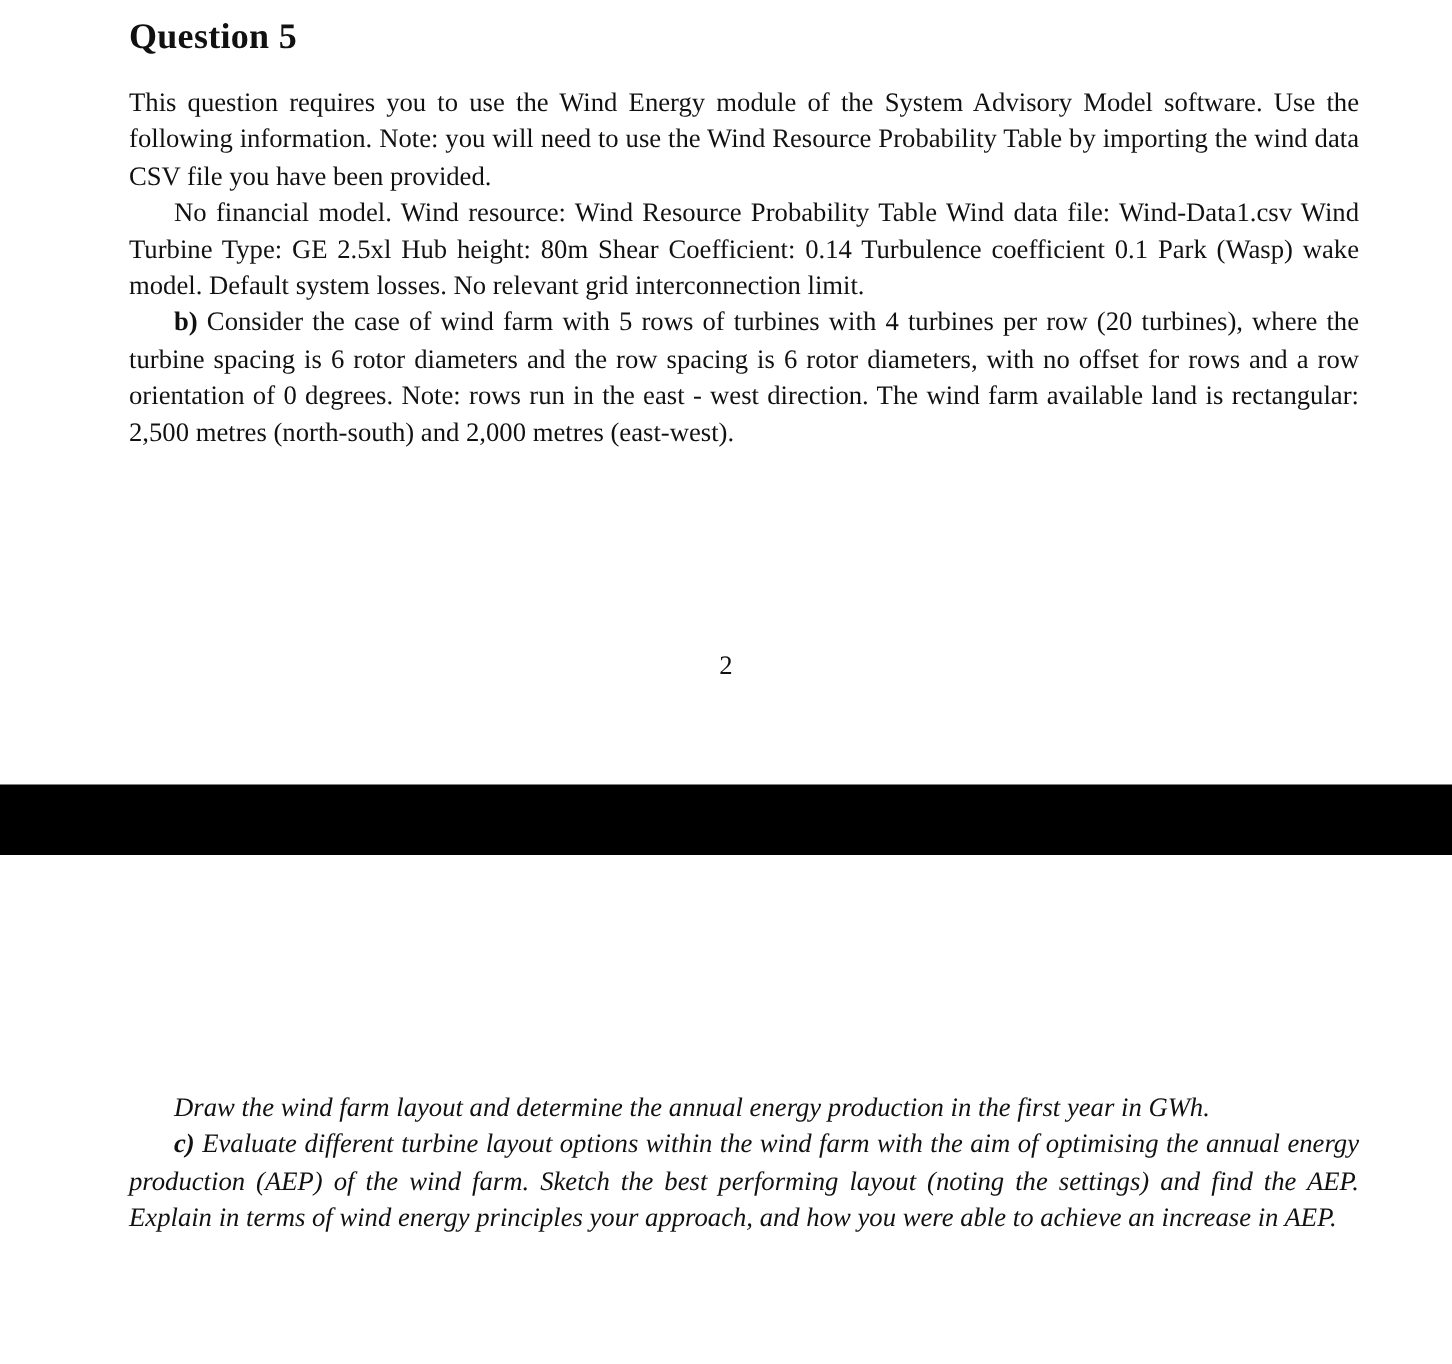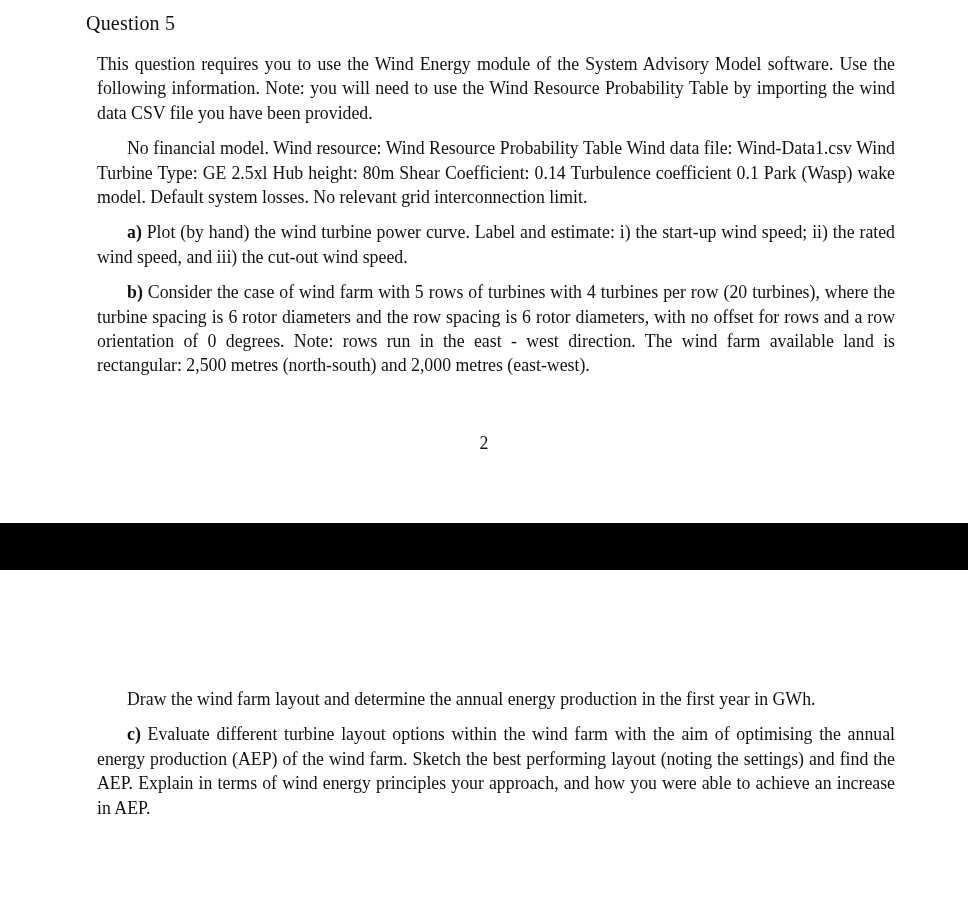--- a/index.html
+++ b/index.html
@@ -14,31 +14,31 @@
     overflow: hidden;
   }
   .content {
     position: absolute;
     left: 0;
     right: 0;
     padding-left: 86px;
     padding-right: 62px;
   }
   .content-top { top: 12px; }
-  .content-bottom { top: 676px; }
+  .content-bottom { top: 726px; font-style: italic; }
   .heading {
-    font-size: 20px;
-    font-weight: normal;
+    font-size: 24px;
+    font-weight: bold;
     margin: 0 0 17px 0;
     letter-spacing: 0.2px;
   }
   .para {
     font-size: 17.8px;
     line-height: 24.4px;
-    margin: 11px;
+    margin: 0;
     text-align: justify;
   }
   .para.indent { text-indent: 30px; }
   .label { font-weight: bold; }
   .page-number {
     position: absolute;
     top: 433px;
     left: 0;
     width: 100%;
     text-align: center;
@@ -58,21 +58,20 @@
 
 <div class="page">
 
   <div class="content content-top">
     <h1 class="heading">Question 5</h1>
 
     <p class="para"><span>This question requires you to use the Wind Energy module of the System Advisory Model software. Use the following information. Note: you will need to use the Wind Resource Probability Table by importing the wind data CSV file you have been provided.</span></p>
 
     <p class="para indent"><span>No financial model. Wind resource: Wind Resource Probability Table Wind data file: Wind-Data1.csv Wind Turbine Type: GE 2.5xl Hub height: 80m Shear Coefficient: 0.14 Turbulence coefficient 0.1 Park (Wasp) wake model. Default system losses. No relevant grid interconnection limit.</span></p>
 
-    <p class="para indent"><span class="label">a)</span><span> Plot (by hand) the wind turbine power curve. Label and estimate: i) the start-up wind speed; ii) the rated wind speed, and iii) the cut-out wind speed.</span></p>
 
     <p class="para indent"><span class="label">b)</span><span> Consider the case of wind farm with 5 rows of turbines with 4 turbines per row (20 turbines), where the turbine spacing is 6 rotor diameters and the row spacing is 6 rotor diameters, with no offset for rows and a row orientation of 0 degrees. Note: rows run in the east - west direction. The wind farm available land is rectangular: 2,500 metres (north-south) and 2,000 metres (east-west).</span></p>
   </div>
 
   <div class="page-number">2</div>
 
   <div class="black-bar"></div>
 
   <div class="content content-bottom">
     <p class="para indent"><span>Draw the wind farm layout and determine the annual energy production in the first year in GWh.</span></p>

